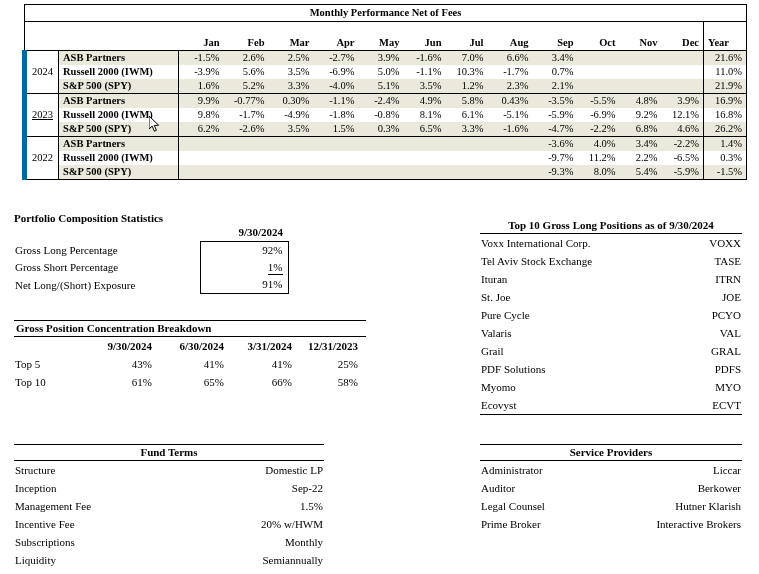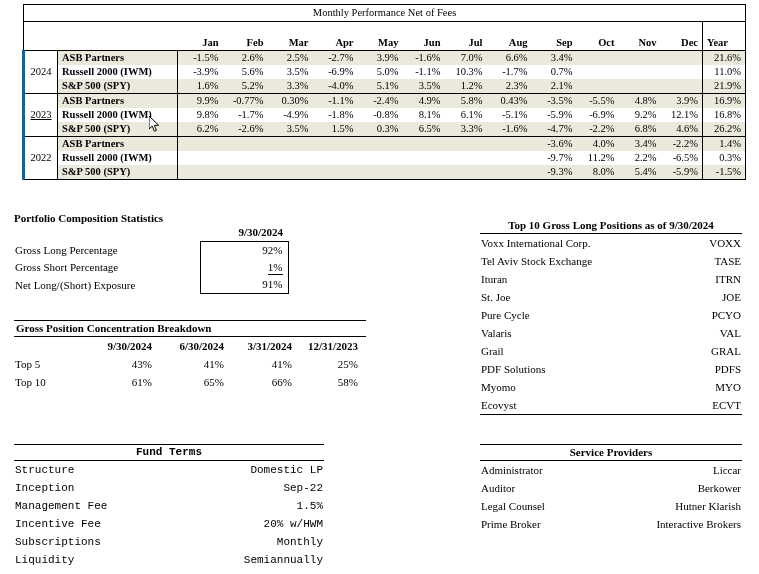--- a/index.html
+++ b/index.html
@@ -35,38 +35,39 @@
     margin: 0;
     font-weight: normal;
   }
   .perf .title-cell {
     text-align: center;
     font-size: 10.5px;
     height: 16px;
     line-height: 16px;
     border: 1px solid #000;
     border-bottom: 1px solid #000;
+    font-weight: bold;
   }
   .perf .hdr-row td {
     height: 26px;
     vertical-align: bottom;
     padding-bottom: 2px;
     font-weight: bold;
     text-align: right;
     padding-right: 4px;
     border-bottom: 1px solid #000;
   }
   .perf .hdr-row td.edge-l { border-left: 1px solid #000; }
   .perf .hdr-row td.edge-r { border-right: 1px solid #000; }
   .perf .hdr-row td.sep-l { border-left: 1px solid #000; }
 
   .perf td.yr {
     text-align: center;
     vertical-align: middle;
-    border-left: 3px solid #0369a1;
+    border-left: 5px solid #0369a1;
     width: 34px;
     font-size: 10.5px;
   }
   .perf td.nm {
     text-align: left;
     padding-left: 4px;
     font-weight: bold;
     border-left: 1px solid #000;
     border-right: 1px solid #000;
     white-space: nowrap;
@@ -121,21 +122,21 @@
   .conc-table td.c-v   { text-align: right; padding-right: 4px; }
 
   
   #top-positions { left: 480px; top: 218px; width: 262px; }
   .pos-table { border-collapse: collapse; table-layout: fixed; width: 262px; font-size: 11px; }
   .pos-table td { height: 16px; line-height: 16px; vertical-align: bottom; white-space: nowrap; }
   .pos-table td.p-name { text-align: left; }
   .pos-table td.p-tkr  { text-align: right; width: 66px; }
 
   
-  #fund-terms { left: 14px; top: 444px; width: 310px; font-family: Liberation Mono, monospace; }
+  #fund-terms { left: 14px; top: 444px; width: 310px; }
   .ft-table { border-collapse: collapse; table-layout: fixed; width: 310px; font-size: 11px; }
   .ft-table td { height: 16px; line-height: 16px; vertical-align: bottom; white-space: nowrap; }
   .ft-table td.k { text-align: left; }
   .ft-table td.v { text-align: right; }
 
   
   #service-providers { left: 480px; top: 444px; width: 262px; }
   .sp-table { border-collapse: collapse; table-layout: fixed; width: 262px; font-size: 11px; }
   .sp-table td { height: 16px; line-height: 16px; vertical-align: bottom; white-space: nowrap; }
   .sp-table td.k { text-align: left; }

